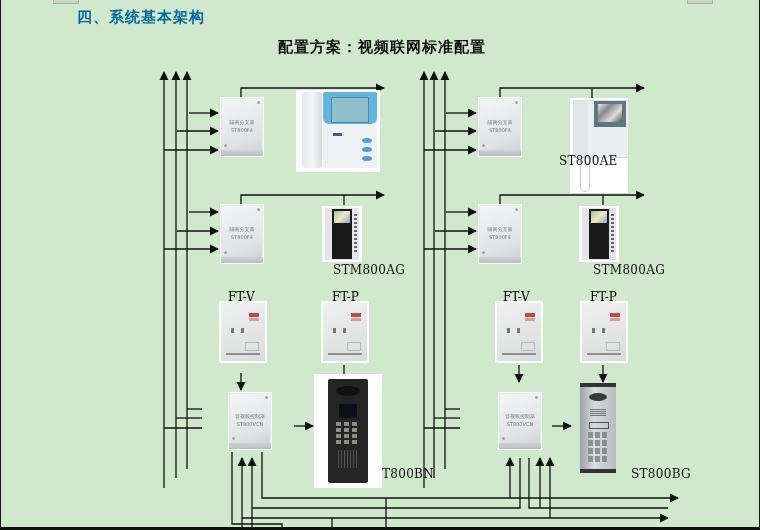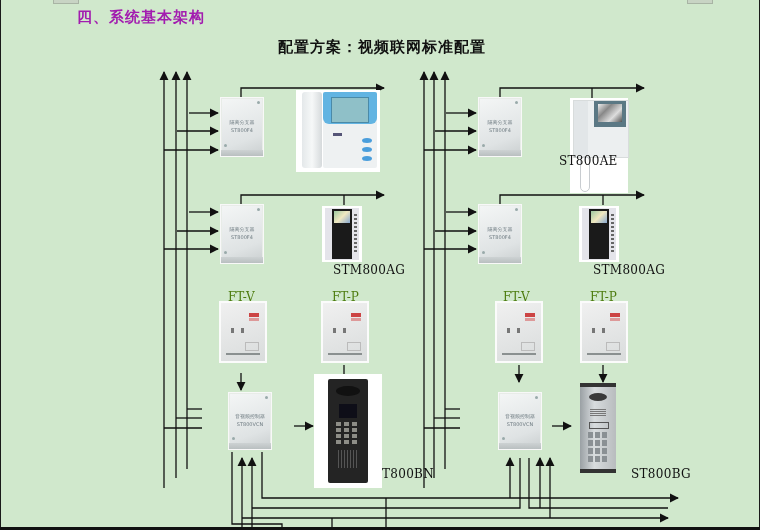--- a/index.html
+++ b/index.html
@@ -1,35 +1,35 @@
 <!DOCTYPE html>
 <html><head>
 <meta charset="utf-8">
 <style>
   html,body{margin:0;padding:0;}
   body{width:760px;height:530px;background:#d0e8cc;position:relative;overflow:hidden;font-family:"DejaVu Serif","Liberation Serif",serif;}
   .frame{position:absolute;left:0;top:0;width:758px;height:528px;border:1px solid #1a1a1a;border-top:none;box-sizing:content-box;}
   .bottom-rule{position:absolute;left:0;top:527px;width:760px;height:3px;background:#111;}
-  .section-title{position:absolute;left:77px;top:8px;font-size:15px;font-weight:bold;color:#a21caf;font-family:"DejaVu Sans","Liberation Sans",sans-serif;letter-spacing:1px;}
+  .section-title{position:absolute;left:77px;top:8px;font-size:15px;font-weight:bold;color:#0369a1;font-family:"DejaVu Sans","Liberation Sans",sans-serif;letter-spacing:1px;}
   .scheme-title{position:absolute;left:278px;top:38px;font-size:15px;font-weight:bold;color:#111;font-family:"DejaVu Sans","Liberation Sans",sans-serif;letter-spacing:1px;}
   .top-tab{position:absolute;top:0;height:3px;width:24px;background:#c8d4c4;border:1px solid #a8b4a4;border-top:none;}
   svg.wires{position:absolute;left:0;top:0;}
   .dev{position:absolute;box-sizing:border-box;}
   .splitter{background:linear-gradient(160deg,#f4f6f6 0%,#dfe3e4 70%,#c9cecf 100%);border:1px solid #f8f8f8;box-shadow:0 0 0 1px #e8ece8 inset;}
   .splitter .cap{position:absolute;left:0;right:0;bottom:0;height:6px;background:linear-gradient(#cdd2d3,#b9bfc0);}
   .splitter .lbl{position:absolute;left:0;right:0;text-align:center;font-size:5px;color:#6d7a80;font-family:"DejaVu Sans",sans-serif;line-height:7px;}
   .splitter .dot{position:absolute;width:3px;height:3px;border-radius:50%;background:#9aa;}
   .ftbox{background:linear-gradient(160deg,#f0f0f0,#d9dcdc);border:2px solid #fbfbfb;}
   .ftbox .brand{position:absolute;right:6px;top:10px;width:10px;height:4px;background:#c44;}
   .ftbox .brand2{position:absolute;right:6px;top:15px;width:10px;height:3px;background:#d99;}
   .ftbox .led{position:absolute;top:25px;width:3px;height:5px;background:#777;}
   .ftbox .strip{position:absolute;left:5px;right:5px;bottom:6px;height:2px;background:#8a9090;}
   .ftbox .grid{position:absolute;right:6px;bottom:10px;width:12px;height:7px;border:1px solid #bbb;}
   .model{position:absolute;font-size:12px;color:#111;font-family:"DejaVu Serif","Liberation Serif",serif;letter-spacing:0.3px;}
-  .ft-label{position:absolute;font-size:12px;color:#4d7c0f;font-family:"DejaVu Serif","Liberation Serif",serif;}
+  .ft-label{position:absolute;font-size:12px;color:#000000;font-family:"DejaVu Serif","Liberation Serif",serif;}
   .photo-bg{position:absolute;background:#fff;}
 </style>
 </head>
 <body>
 
 <div class="frame"></div>
 <div class="top-tab" style="left:53px"></div>
 <div class="top-tab" style="left:687px"></div>
 
 <div class="section-title">四、系统基本架构</div>

